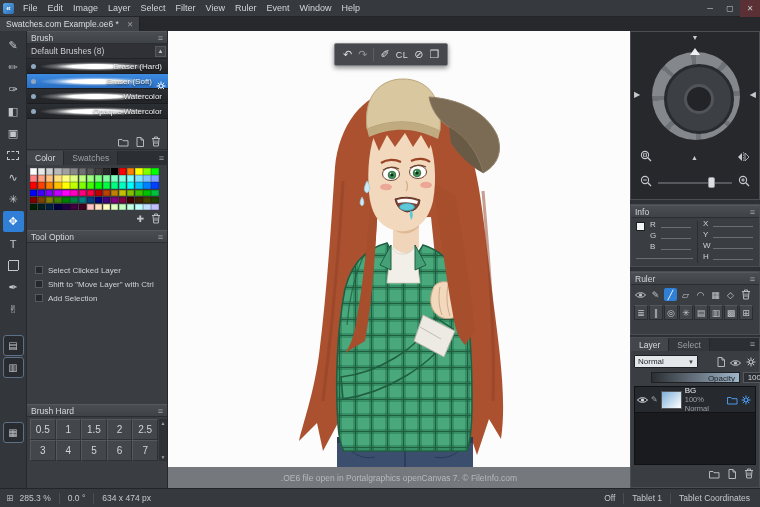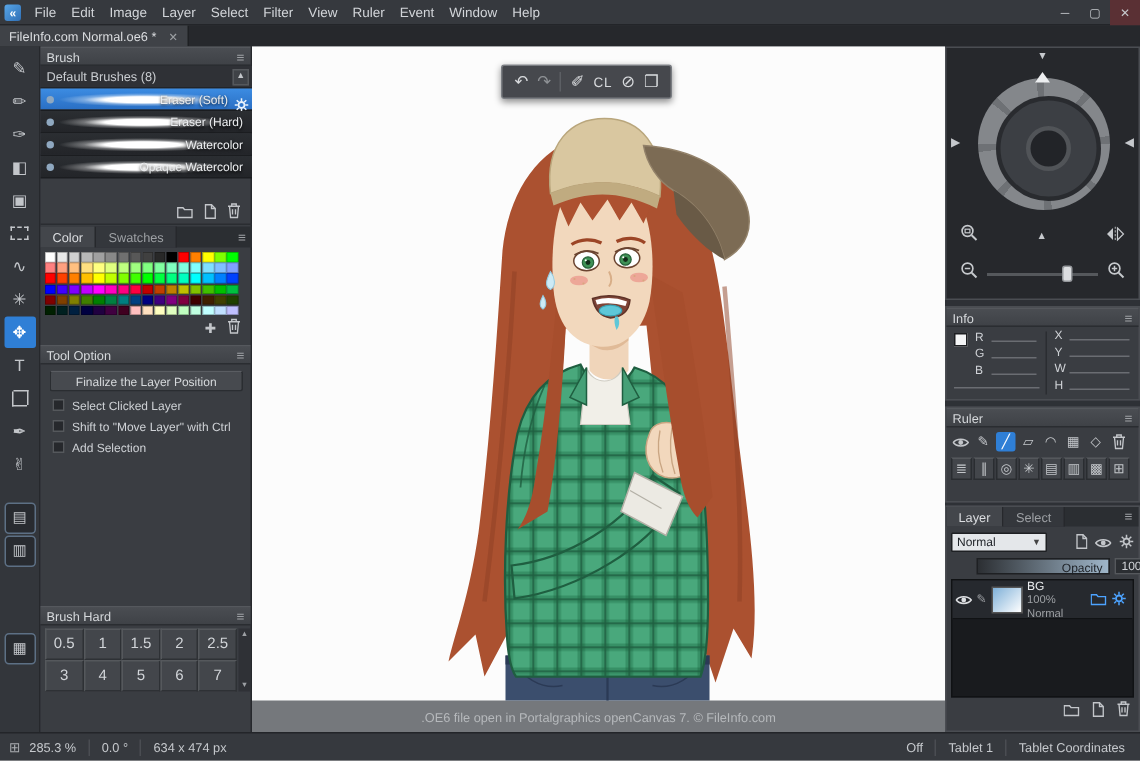--- a/index.html
+++ b/index.html
@@ -153,21 +153,21 @@
     <div id="menu-list"><span class="menu-item">File</span><span class="menu-item">Edit</span><span class="menu-item">Image</span><span class="menu-item">Layer</span><span class="menu-item">Select</span><span class="menu-item">Filter</span><span class="menu-item">View</span><span class="menu-item">Ruler</span><span class="menu-item">Event</span><span class="menu-item">Window</span><span class="menu-item">Help</span></div>
     <div id="win-controls">
       <span class="win-btn">─</span>
       <span class="win-btn">▢</span>
       <span class="win-btn close">✕</span>
     </div>
   </div>
 
   <div id="tabbar">
     <div id="tab-active">
-      <span>FileInfo.com Normal.oe6 *</span>
+      <span>Swatches.com Example.oe6 *</span>
       <span id="tab-close">✕</span>
     </div>
   </div>
 
   <div id="toolstrip">
     <div id="tool-list">
         <div class="tool">
           <span>✎</span>
         </div>
         <div class="tool">
@@ -219,33 +219,33 @@
   <div id="leftpanel">
     <div class="phead" id="brush-head">
       <span>Brush</span>
       <span class="hmenu">≡</span>
     </div>
     <div id="brush-group">
       <span>Default Brushes (8)</span>
       <span class="mini-arrow">▲</span>
     </div>
     <div id="brush-list">
+        <div class="brush-row">
+          <span class="brush-bullet"></span>
+          <span class="brush-stroke"></span>
+          <span class="brush-label">Eraser (Hard)</span>
+        </div>
         <div class="brush-row sel">
           <span class="brush-bullet"></span>
           <span class="brush-stroke"></span>
           <span class="brush-label">Eraser (Soft)</span>
           <span class="brush-gear"><svg width="10" height="10" viewBox="0 0 10 10">
               <circle cx="5" cy="5" r="2" fill="none" stroke="currentColor" stroke-width="1.2"></circle>
               <path d="M5 .5v2M5 7.5v2M.5 5h2M7.5 5h2M1.8 1.8l1.4 1.4M6.8 6.8l1.4 1.4M8.2 1.8L6.8 3.2M3.2 6.8L1.8 8.2" stroke="currentColor" stroke-width="1"></path>
             </svg></span>
-        </div>
-        <div class="brush-row">
-          <span class="brush-bullet"></span>
-          <span class="brush-stroke"></span>
-          <span class="brush-label">Eraser (Hard)</span>
         </div>
         <div class="brush-row">
           <span class="brush-bullet"></span>
           <span class="brush-stroke"></span>
           <span class="brush-label">Watercolor</span>
         </div>
         <div class="brush-row">
           <span class="brush-bullet"></span>
           <span class="brush-stroke"></span>
           <span class="brush-label">Opaque Watercolor</span>
@@ -380,23 +380,20 @@
       </div>
     <div class="icon-row" id="swatch-icons">
       <span class="plus-glyph">✚</span>
       <span><svg width="10" height="11" viewBox="0 0 10 11">
             <path d="M1 2.5h8M3.5 2.5V1h3v1.5M2 2.5l.7 7.5h4.6L8 2.5M4 4.5v3.5M6 4.5v3.5" fill="none" stroke="currentColor" stroke-width="0.9"></path>
           </svg></span>
     </div>
     <div class="phead" id="tooloption-head">
       <span>Tool Option</span>
       <span class="hmenu">≡</span>
-    </div>
-    <div id="finalize-btn">
-      <span>Finalize the Layer Position</span>
     </div>
     <div id="checkbox-list">
         <div class="cb-row">
           <span class="cb-box"></span>
           <span>Select Clicked Layer</span>
         </div>
         <div class="cb-row">
           <span class="cb-box"></span>
           <span>Shift to "Move Layer" with Ctrl</span>
         </div>

